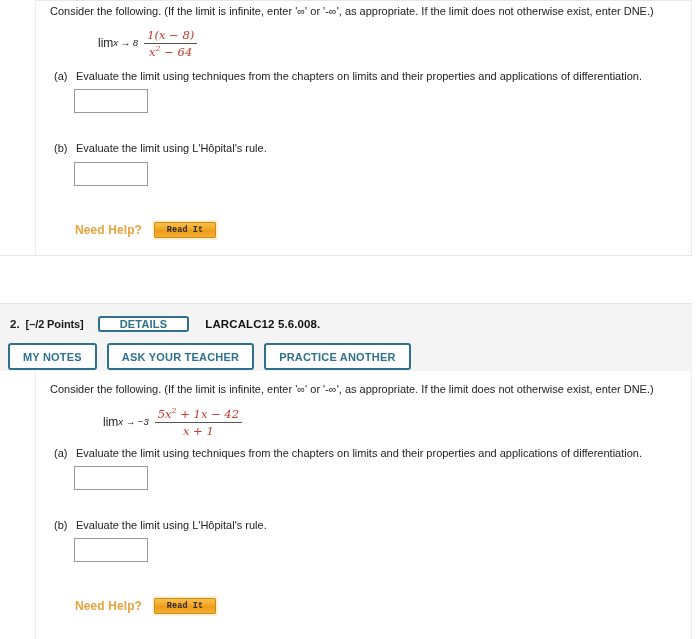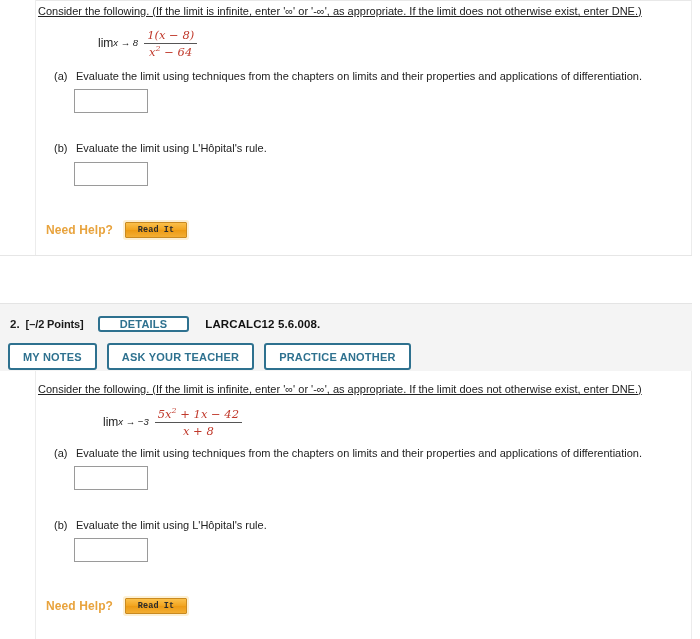--- a/index.html
+++ b/index.html
@@ -117,25 +117,24 @@
   
   .qbody {
     position: absolute;
     left: 36px;
     right: 1px;
     top: 0;
     bottom: 0;
   }
   .prompt {
     position: absolute;
-    left: 2px;
+    left: 14px;
     font-size: 11px;
     color: #222222;
     white-space: nowrap;
-    text-decoration: underline;
   }
 
   
   .mathblock {
     position: absolute;
     display: flex;
     align-items: center;
     font-family: "DejaVu Serif", serif;
   }
   .lim {
@@ -200,20 +199,21 @@
     font-size: 11px;
     padding: 0 4px;
     color: #222;
   }
 
   
   .needhelp {
     position: absolute;
     display: flex;
     align-items: center;
+    margin-left: 29px;
   }
   .needhelp-label {
     font-weight: bold;
     font-size: 12px;
     color: #e8a33d;
     letter-spacing: 0.1px;
   }
   .readit {
     margin-left: 12px;
     width: 60px;
@@ -304,21 +304,21 @@
     <div class="prompt" style="top:12px;">Consider the following. (If the limit is infinite, enter '∞' or '-∞', as appropriate. If the limit does not otherwise exist, enter DNE.)</div>
 
     <div class="mathblock" style="top:36px; left:67px;">
       <span class="lim">
         <span class="lim-top">lim</span>
         <span class="lim-bot ital">x → −3</span>
       </span>
       <span class="frac">
         <span class="frac-num ital"><span>5</span><span>x</span><sup class="exp">2</sup><span> + 1x − 42</span></span>
         <span class="frac-bar"></span>
-        <span class="frac-den ital">x + 8</span>
+        <span class="frac-den ital">x + 1</span>
       </span>
     </div>
 
     <div class="part" style="top:76px;">
       <span class="part-label">(a)</span>
       <span>Evaluate the limit using techniques from the chapters on limits and their properties and applications of differentiation.</span>
     </div>
     <input class="answer-box" type="text" style="top: 95px; left: 38px;" placeholder="">
 
     <div class="part" style="top:148px;">

